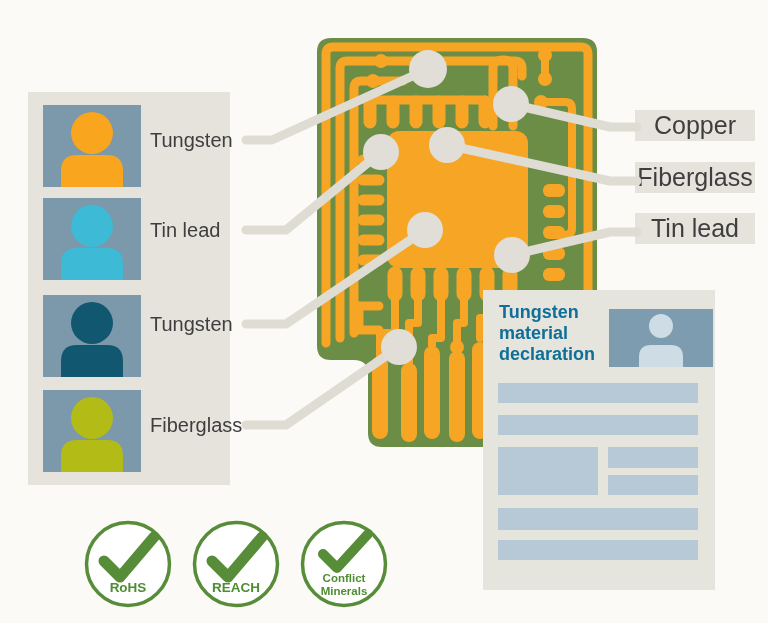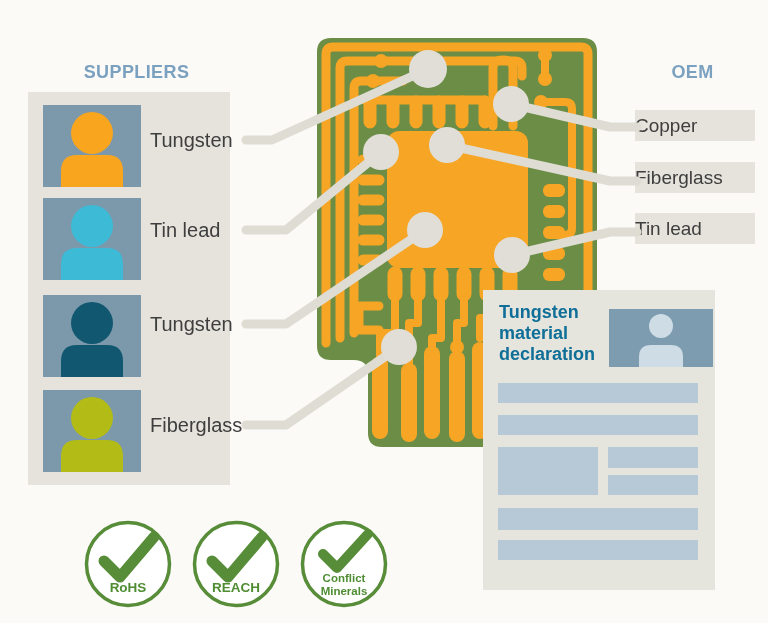--- a/index.html
+++ b/index.html
@@ -20,21 +20,21 @@
   .supplier-panel{position:absolute;left:28px;top:92px;width:202px;height:393px;background:#e5e3dc;}
   .avatar{position:absolute;left:15px;width:98px;height:82px;background:#7c98ab;overflow:hidden;}
   .avatar svg{display:block;width:98px;height:82px;}
   .mat-label{
     position:absolute;left:122px;width:95px;height:28px;line-height:28px;
     font-size:20px;color:#3e3e3e;white-space:nowrap;
   }
   
   .oem-box{
     position:absolute;left:635px;width:120px;height:31px;background:#e5e3dc;
-    line-height:31px;font-size:19px;color:#3e3e3e;
+    text-align:center;line-height:31px;font-size:25px;color:#3e3e3e;
   }
   
   .overlay{position:absolute;left:0;top:0;z-index:4;pointer-events:none;}
   
   .pcb{position:absolute;left:317px;top:38px;z-index:2;}
   
   .doc{position:absolute;left:483px;top:290px;width:232px;height:300px;background:#e5e4dd;z-index:6;}
   .doc-title{
     position:absolute;left:16px;top:12px;width:106px;
     font-size:18px;line-height:21px;font-weight:bold;color:#0f6f98;
@@ -45,22 +45,20 @@
   
   .badge{position:absolute;width:92px;height:92px;z-index:5;}
   .badge svg{display:block;width:92px;height:92px;}
   .badge text{font-family:"Liberation Sans", sans-serif;font-weight:bold;fill:#4f8d33;}
 </style>
 </head>
 <body>
 
 <div class="canvas">
 
-  <div class="hdr suppliers-hdr">SUPPLIERS</div>
-  <div class="hdr oem-hdr">OEM</div>
 
   <svg class="pcb" width="280" height="409" viewBox="0 0 280 409">
     <path d="M14,0 H266 Q280,0 280,14 V395 Q280,409 266,409 H65 Q51,409 51,395 V336 Q51,322 37,322 H14 Q0,322 0,308 V14 Q0,0 14,0 Z" fill="#6b8d45"></path>
     <g stroke="#f7a525" fill="none" stroke-linecap="round" stroke-linejoin="round">
 
       <path stroke-width="9" d="M9,305 V16 Q9,9 16,9 H264 Q271,9 271,16 V385"></path>
       <path stroke-width="9" d="M23,300 V30 Q23,23 30,23 H198 Q205,23 205,30 V38"></path>
       <path stroke-width="9" d="M37,295 V50 Q37,43 44,43 H86"></path>
 
       <path stroke-width="9" d="M48,62 H168"></path>

